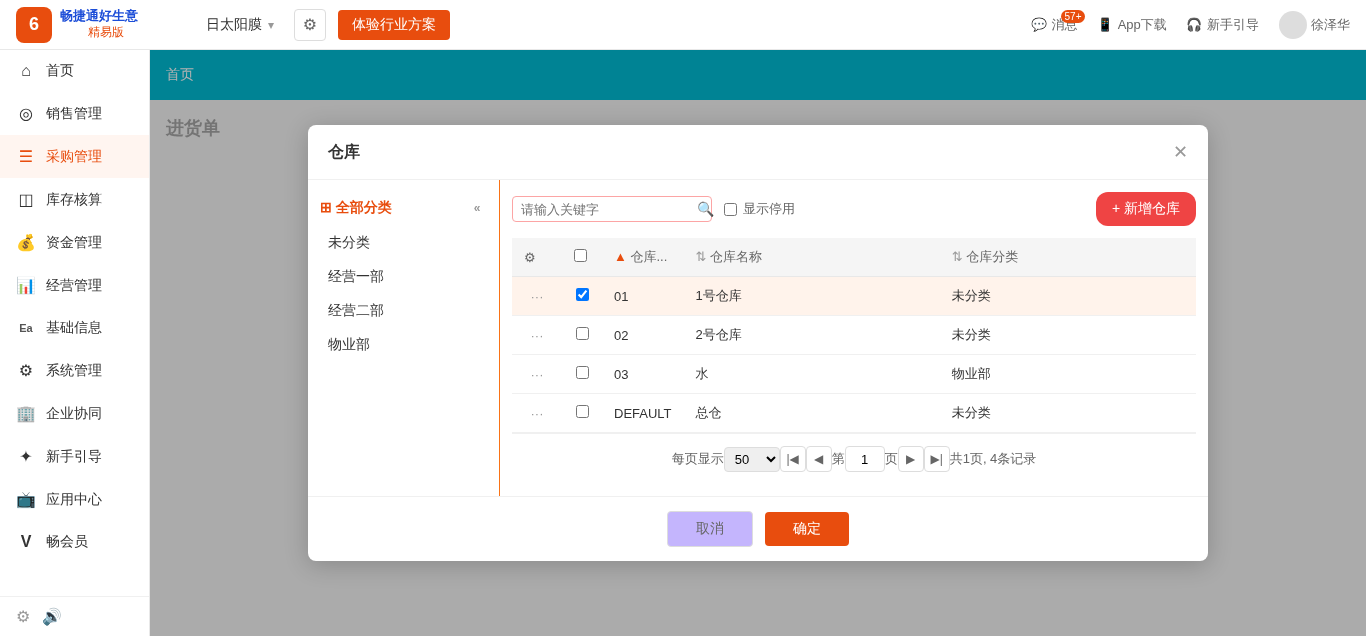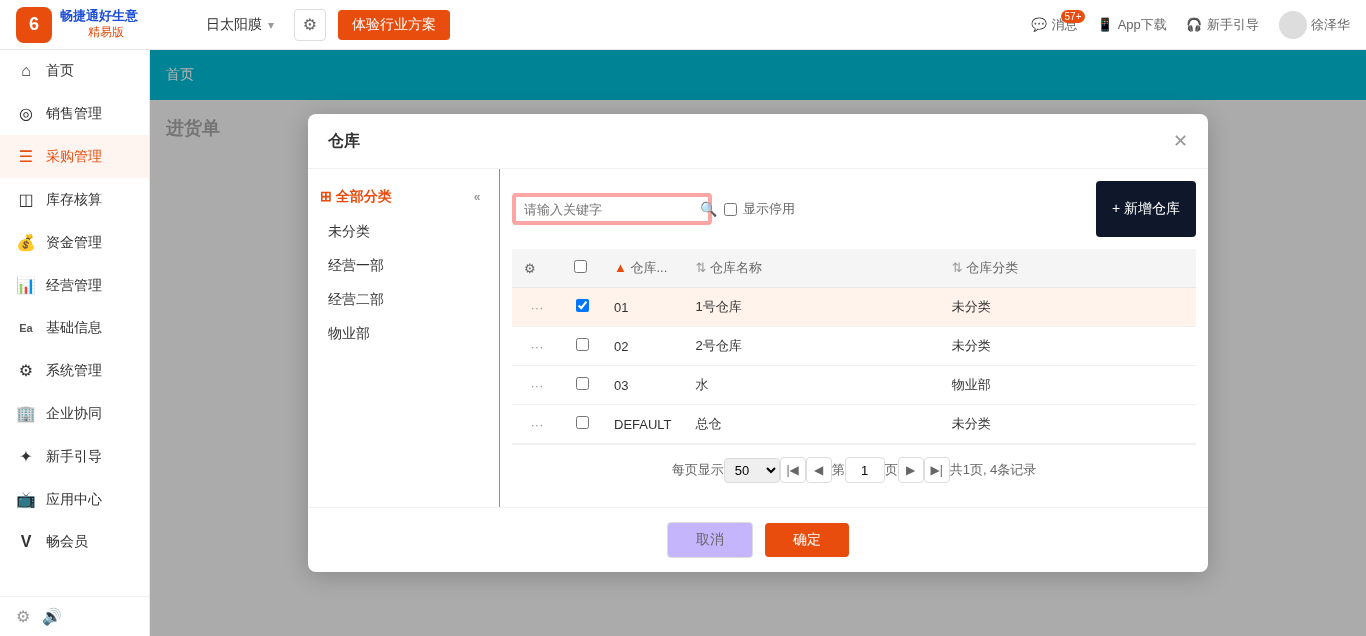--- a/index.html
+++ b/index.html
@@ -135,35 +135,35 @@
       padding: 8px 20px; font-size: 14px; color: #333; cursor: pointer;
     }
 
     
     .table-panel { flex: 1; display: flex; flex-direction: column; padding: 12px; }
     .table-toolbar {
       display: flex; align-items: center; gap: 12px; margin-bottom: 12px;
     }
     .search-box {
       display: flex; align-items: center;
-      border: 4px solid #fca5a5; border-radius: 4px;
+      border: 1px solid #fca5a5; border-radius: 4px;
       padding: 4px 8px; width: 200px; background: #fff;
     }
     .search-box input {
       border: none; outline: none; font-size: 13px; flex: 1;
       color: #999;
     }
     .search-icon { color: #999; font-size: 14px; }
     .show-disabled { display: flex; align-items: center; gap: 6px; font-size: 13px; color: #666; }
     .show-disabled input[type=checkbox] { cursor: pointer; }
     .add-btn {
       margin-left: auto;
-      background: #0f172a; color: #fff;
-      border: none; border-radius: 4px;
-      padding: 19px 16px; font-size: 14px; cursor: pointer;
+      background: #ef4444; color: #fff;
+      border: none; border-radius: 12px;
+      padding: 8px 16px; font-size: 14px; cursor: pointer;
       display: flex; align-items: center; gap: 4px;
     }
 
     
     .data-table { width: 100%; border-collapse: collapse; font-size: 13px; }
     .data-table th {
       background: #f5f5f5; padding: 10px 12px;
       text-align: left; color: #666; font-weight: normal;
       border-bottom: 1px solid #e8e8e8;
     }

